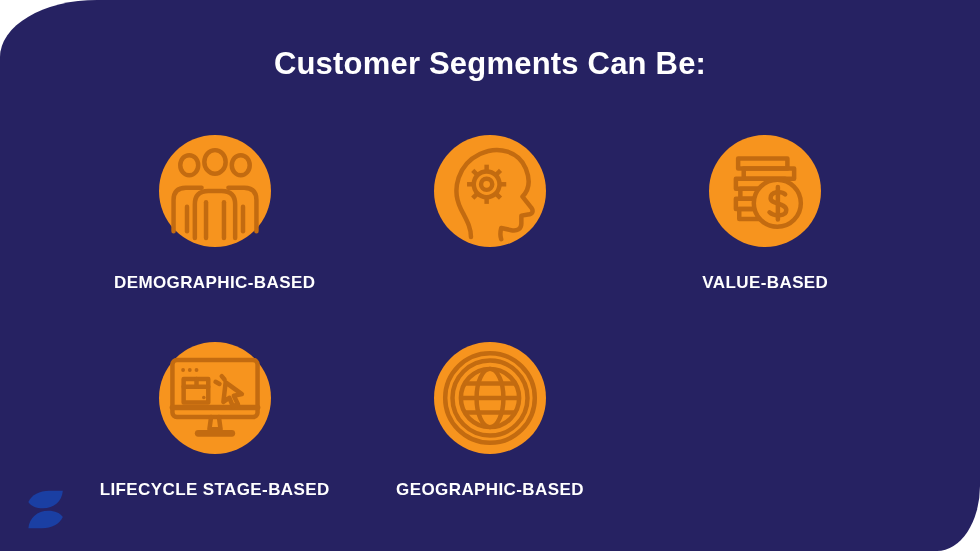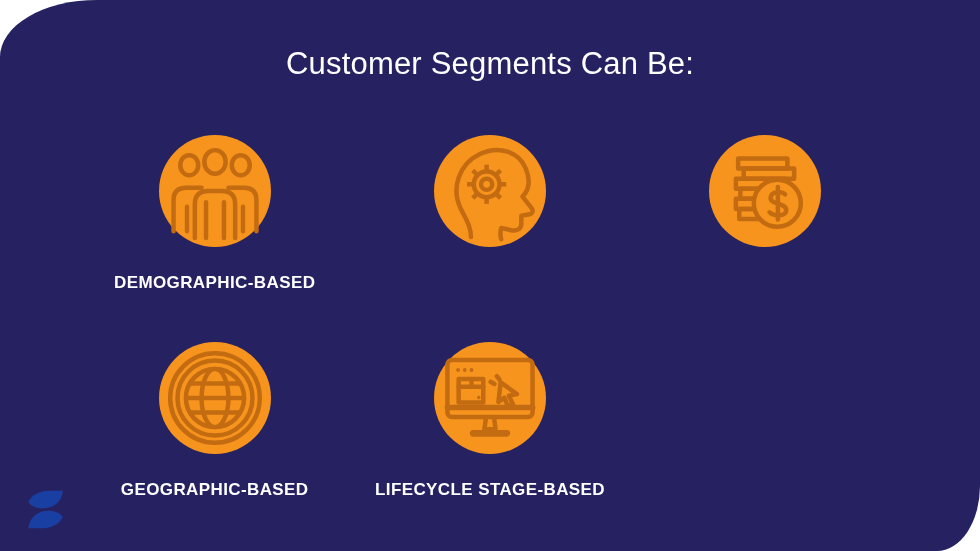--- a/index.html
+++ b/index.html
@@ -8,21 +8,21 @@
   .card {
     position: absolute; inset: 0;
     background: #262262;
     border-radius: 97px 0 43px 0 / 57px 0 65px 0;
   }
   .title {
     position: absolute; top: 46px; left: 0; right: 0;
     text-align: center;
     color: #ffffff;
     font-size: 31px;
-    font-weight: 400;
+    font-weight: 700;
     letter-spacing: 0.2px;
   }
   .grid {
     position: absolute; top: 135px; left: 77px;
     width: 826px;
     display: grid;
     grid-template-columns: repeat(3, 1fr);
     row-gap: 49px;
   }
   .segment { display: flex; flex-direction: column; align-items: center; }
@@ -115,39 +115,23 @@
               <rect x="24" y="57" width="44" height="9"></rect>
               <rect x="27" y="66" width="43" height="9"></rect>
             </g>
             <circle cx="61" cy="61" r="21" fill="#F7941E" stroke="#C36B10" stroke-width="4"></circle>
             <g class="ic" stroke-linecap="round">
               <path d="M68 53 C65 50 55 50 55 56.5 C55 62 69 60.5 69 67 C69 73 58 73 54 69"></path>
               <path d="M61.5 46.5 L61.5 75.5"></path>
             </g>
           </svg>
         </div>
+        <div class="seg-label">VALUE-BASED</div>
       </div>
 
-
-      <div class="segment">
-        <div class="circle">
-          <svg viewBox="0 0 100 100">
-            <g class="ic" stroke-width="3.6">
-              <circle cx="50" cy="50" r="40"></circle>
-              <circle cx="50" cy="50" r="33.5"></circle>
-              <circle cx="50" cy="50" r="26"></circle>
-              <ellipse cx="50" cy="50" rx="12" ry="26"></ellipse>
-              <path d="M27.5 37 H72.5"></path>
-              <path d="M24 50 H76"></path>
-              <path d="M27.5 63 H72.5"></path>
-            </g>
-          </svg>
-        </div>
-        <div class="seg-label">GEOGRAPHIC-BASED</div>
-      </div>
 
       <div class="segment">
         <div class="circle">
           <svg viewBox="0 0 100 100">
             <g class="ic" stroke-linecap="round" stroke-linejoin="round">
               <rect x="12" y="16" width="76" height="51" rx="4"></rect>
               <path d="M12 58.5 H88" stroke-width="5"></path>
               <rect x="22" y="33" width="22" height="21"></rect>
               <path d="M22 40 H44"></path>
               <path d="M33.5 33 V40"></path>
@@ -161,20 +145,37 @@
               <circle cx="21.5" cy="25" r="1.7"></circle>
               <circle cx="27.5" cy="25" r="1.7"></circle>
               <circle cx="33.5" cy="25" r="1.7"></circle>
               <circle cx="40" cy="49.5" r="1.6"></circle>
             </g>
           </svg>
         </div>
         <div class="seg-label">LIFECYCLE STAGE-BASED</div>
       </div>
 
+      <div class="segment">
+        <div class="circle">
+          <svg viewBox="0 0 100 100">
+            <g class="ic" stroke-width="3.6">
+              <circle cx="50" cy="50" r="40"></circle>
+              <circle cx="50" cy="50" r="33.5"></circle>
+              <circle cx="50" cy="50" r="26"></circle>
+              <ellipse cx="50" cy="50" rx="12" ry="26"></ellipse>
+              <path d="M27.5 37 H72.5"></path>
+              <path d="M24 50 H76"></path>
+              <path d="M27.5 63 H72.5"></path>
+            </g>
+          </svg>
+        </div>
+        <div class="seg-label">GEOGRAPHIC-BASED</div>
+      </div>
+
     </div>
 
     <div class="logo">
       <svg viewBox="0 0 100 110">
         <path d="M92 8 C90 34 70 52 42 52 C26 52 12 46 6 36 C14 18 34 8 58 8 Z" fill="#1A3FA3"></path>
         <path d="M92 8 C90 34 70 52 42 52 C26 52 12 46 6 36 C14 18 34 8 58 8 Z" fill="#1A3FA3" transform="rotate(180 49 55)"></path>
       </svg>
     </div>
 
   </div>

